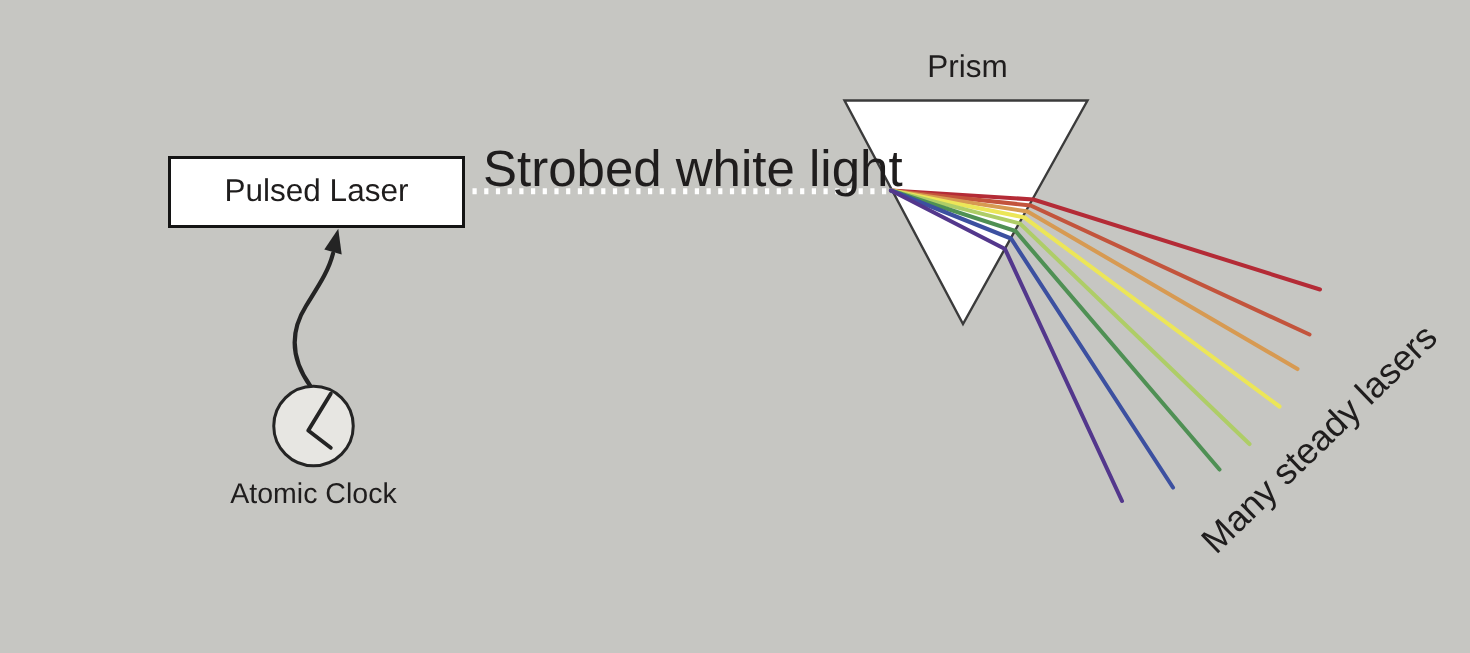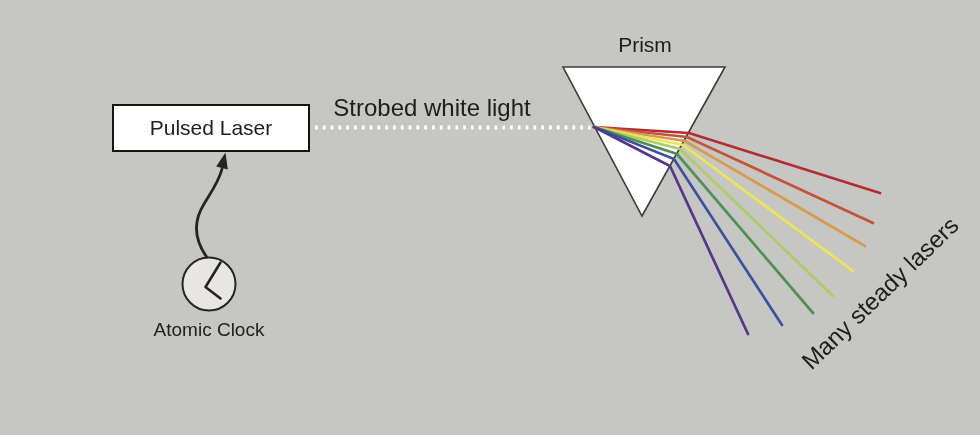--- a/index.html
+++ b/index.html
@@ -28,21 +28,21 @@
     position: absolute;
     white-space: nowrap;
     color: #1f1d1d;
     line-height: 1.1;
     text-align: center;
   }
   .label-strobed {
     left: 322px;
     top: 95px;
     width: 220px;
-    font-size: 24px;
+    font-size: 34px;
   }
   .label-prism {
     left: 599px;
     top: 33px;
     width: 92px;
     font-size: 21px;
   }
   .label-atomic-clock {
     left: 109px;
     top: 320px;

